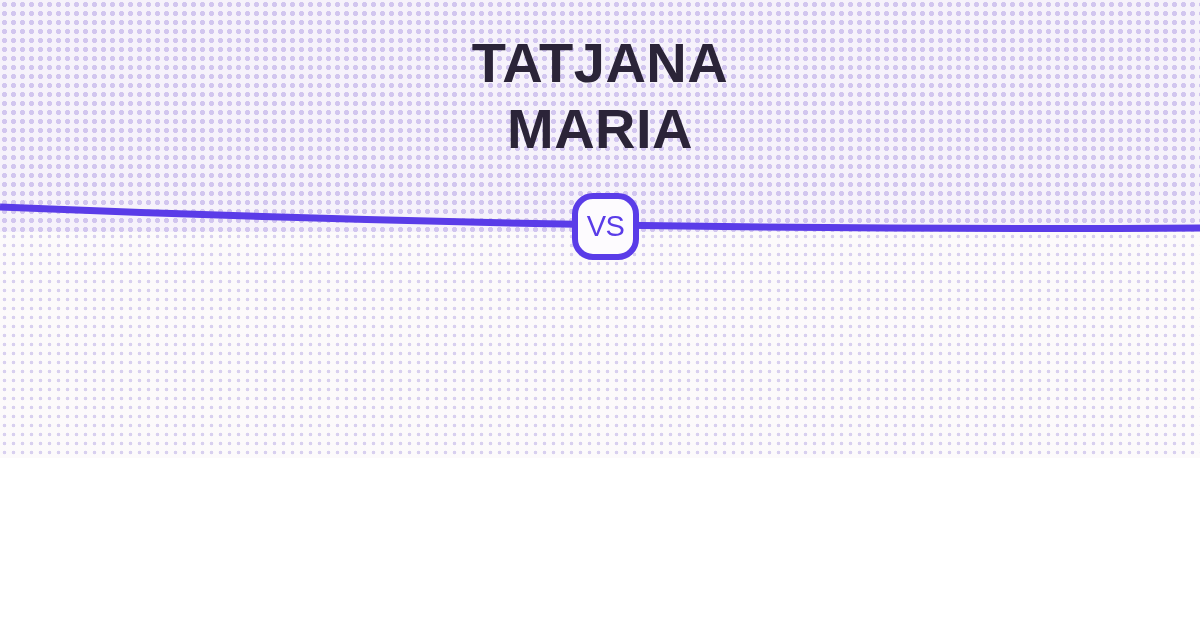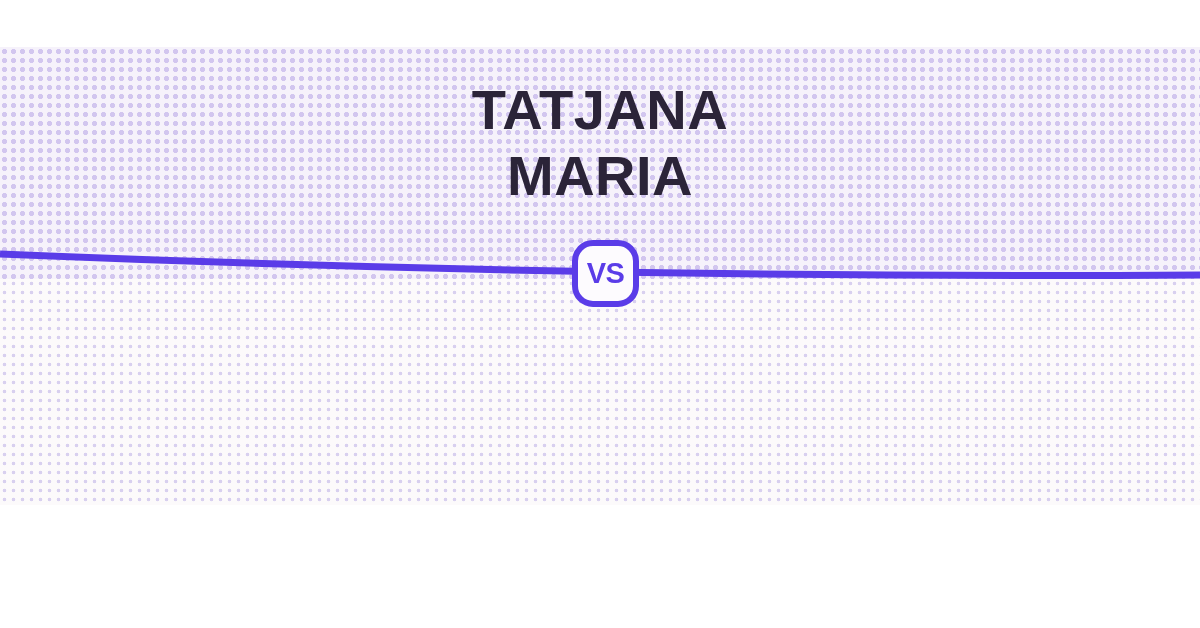--- a/index.html
+++ b/index.html
@@ -12,21 +12,20 @@
     background: #ffffff;
     font-family: "Liberation Sans", sans-serif;
   }
 
   #stage {
     position: relative;
     width: 1200px;
     height: 458px;
     overflow: hidden;
     background: #fbf9fa;
-    margin-top: 47px;
   }
 
   
   .band {
     position: absolute;
     left: 0;
     width: 1200px;
   }
 
   
@@ -101,21 +100,21 @@
     background: #fdfbfe;
     display: flex;
     align-items: center;
     justify-content: center;
     z-index: 4;
   }
 
   #vs-label {
     color: #5a3ce8;
     font-family: "Liberation Sans", sans-serif;
-    font-weight: bold;
+    font-weight: normal;
     font-size: 29px;
     line-height: 1;
     letter-spacing: -0.5px;
   }
 
   
   #prediction-wrap {
     position: absolute;
     left: 0;
     top: 492px;

